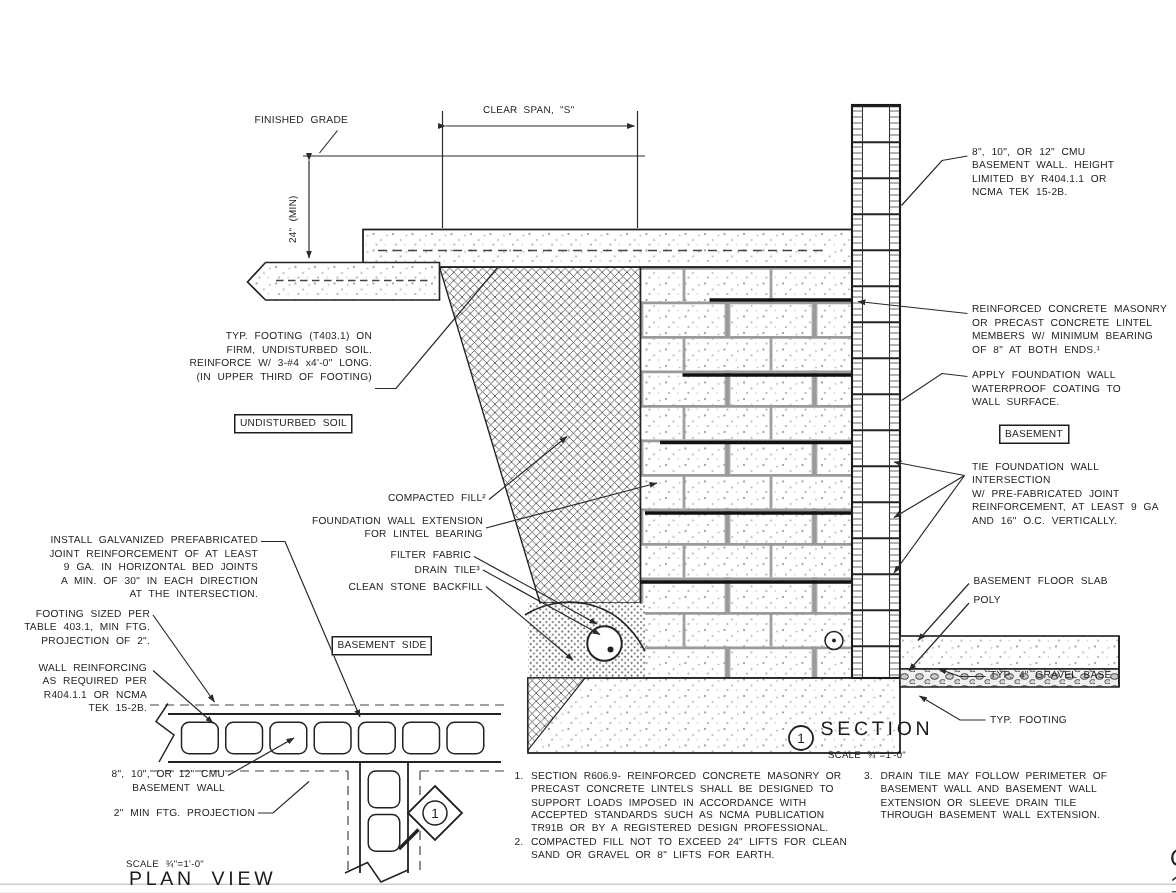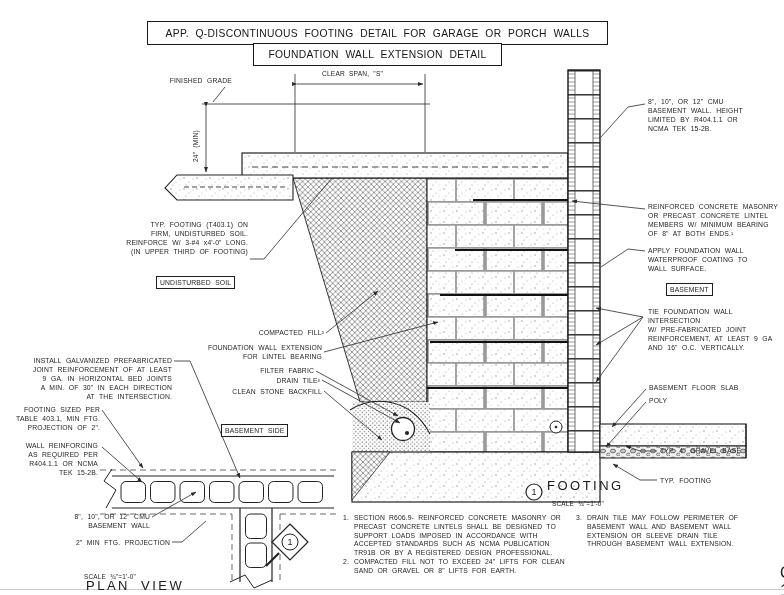--- a/index.html
+++ b/index.html
@@ -181,26 +181,20 @@
       </g>
       <g>
         <polygon points="290,524 308,542 290,560 272,542" fill="#fff" stroke="#222" stroke-width="1.2"></polygon>
         <circle cx="290" cy="542" r="8" fill="#fff" stroke="#222" stroke-width="1"></circle>
         <text x="290" y="545.2" text-anchor="middle" font-size="9" fill="#222">1</text>
         <line x1="279" y1="553" x2="266" y2="566" stroke="#222" stroke-width="2.2"></line>
       </g>
     </g>
   </svg>
 
-  <div class="title-box" style="left:147px;top:21px;width:459px;height:22px;">
-    <span>APP. Q-DISCONTINUOUS FOOTING DETAIL FOR GARAGE OR PORCH WALLS</span>
-  </div>
-  <div class="title-box" style="left:253px;top:43px;width:247px;height:21px;">
-    <span>FOUNDATION WALL EXTENSION DETAIL</span>
-  </div>
 
   <div class="dim" style="left:322px;top:70px;">CLEAR SPAN, "S"</div>
   <div class="dim rot" style="left:192px;top:162px;">24" (MIN)</div>
 
   <div class="lbl r" style="right:552px;top:76px;">FINISHED GRADE</div>
   <div class="lbl r" style="right:536px;top:220px;">TYP. FOOTING (T403.1) ON
 FIRM, UNDISTURBED SOIL.
 REINFORCE W/ 3-#4 x4'-0" LONG.
 (IN UPPER THIRD OF FOOTING)</div>
   <div class="lbl boxed" style="left:156px;top:276px;">UNDISTURBED SOIL</div>
@@ -225,21 +219,21 @@
   <div class="lbl boxed" style="left:666px;top:283px;">BASEMENT</div>
   <div class="lbl" style="left:648px;top:307px;">TIE FOUNDATION WALL INTERSECTION
 W/ PRE-FABRICATED JOINT
 REINFORCEMENT, AT LEAST 9 GA
 AND 16" O.C. VERTICALLY.</div>
   <div class="lbl" style="left:649px;top:383px;">BASEMENT FLOOR SLAB</div>
   <div class="lbl" style="left:649px;top:396px;">POLY</div>
   <div class="lbl" style="left:660px;top:446px;">TYP. 4" GRAVEL BASE</div>
   <div class="lbl" style="left:660px;top:476px;">TYP. FOOTING</div>
 
-  <div class="lbl big" style="left:547px;top:481px;">FOOTING</div>
+  <div class="lbl big" style="left:547px;top:481px;">SECTION</div>
   <div class="lbl scale" style="left:552px;top:499px;">SCALE ¾"=1'-0"</div>
 
   <div class="lbl r" style="right:612px;top:356px;">INSTALL GALVANIZED PREFABRICATED
 JOINT REINFORCEMENT OF AT LEAST
 9 GA. IN HORIZONTAL BED JOINTS
 A MIN. OF 30" IN EACH DIRECTION
 AT THE INTERSECTION.</div>
   <div class="lbl r" style="right:684px;top:405px;">FOOTING SIZED PER
 TABLE 403.1, MIN FTG.
 PROJECTION OF 2".</div>

